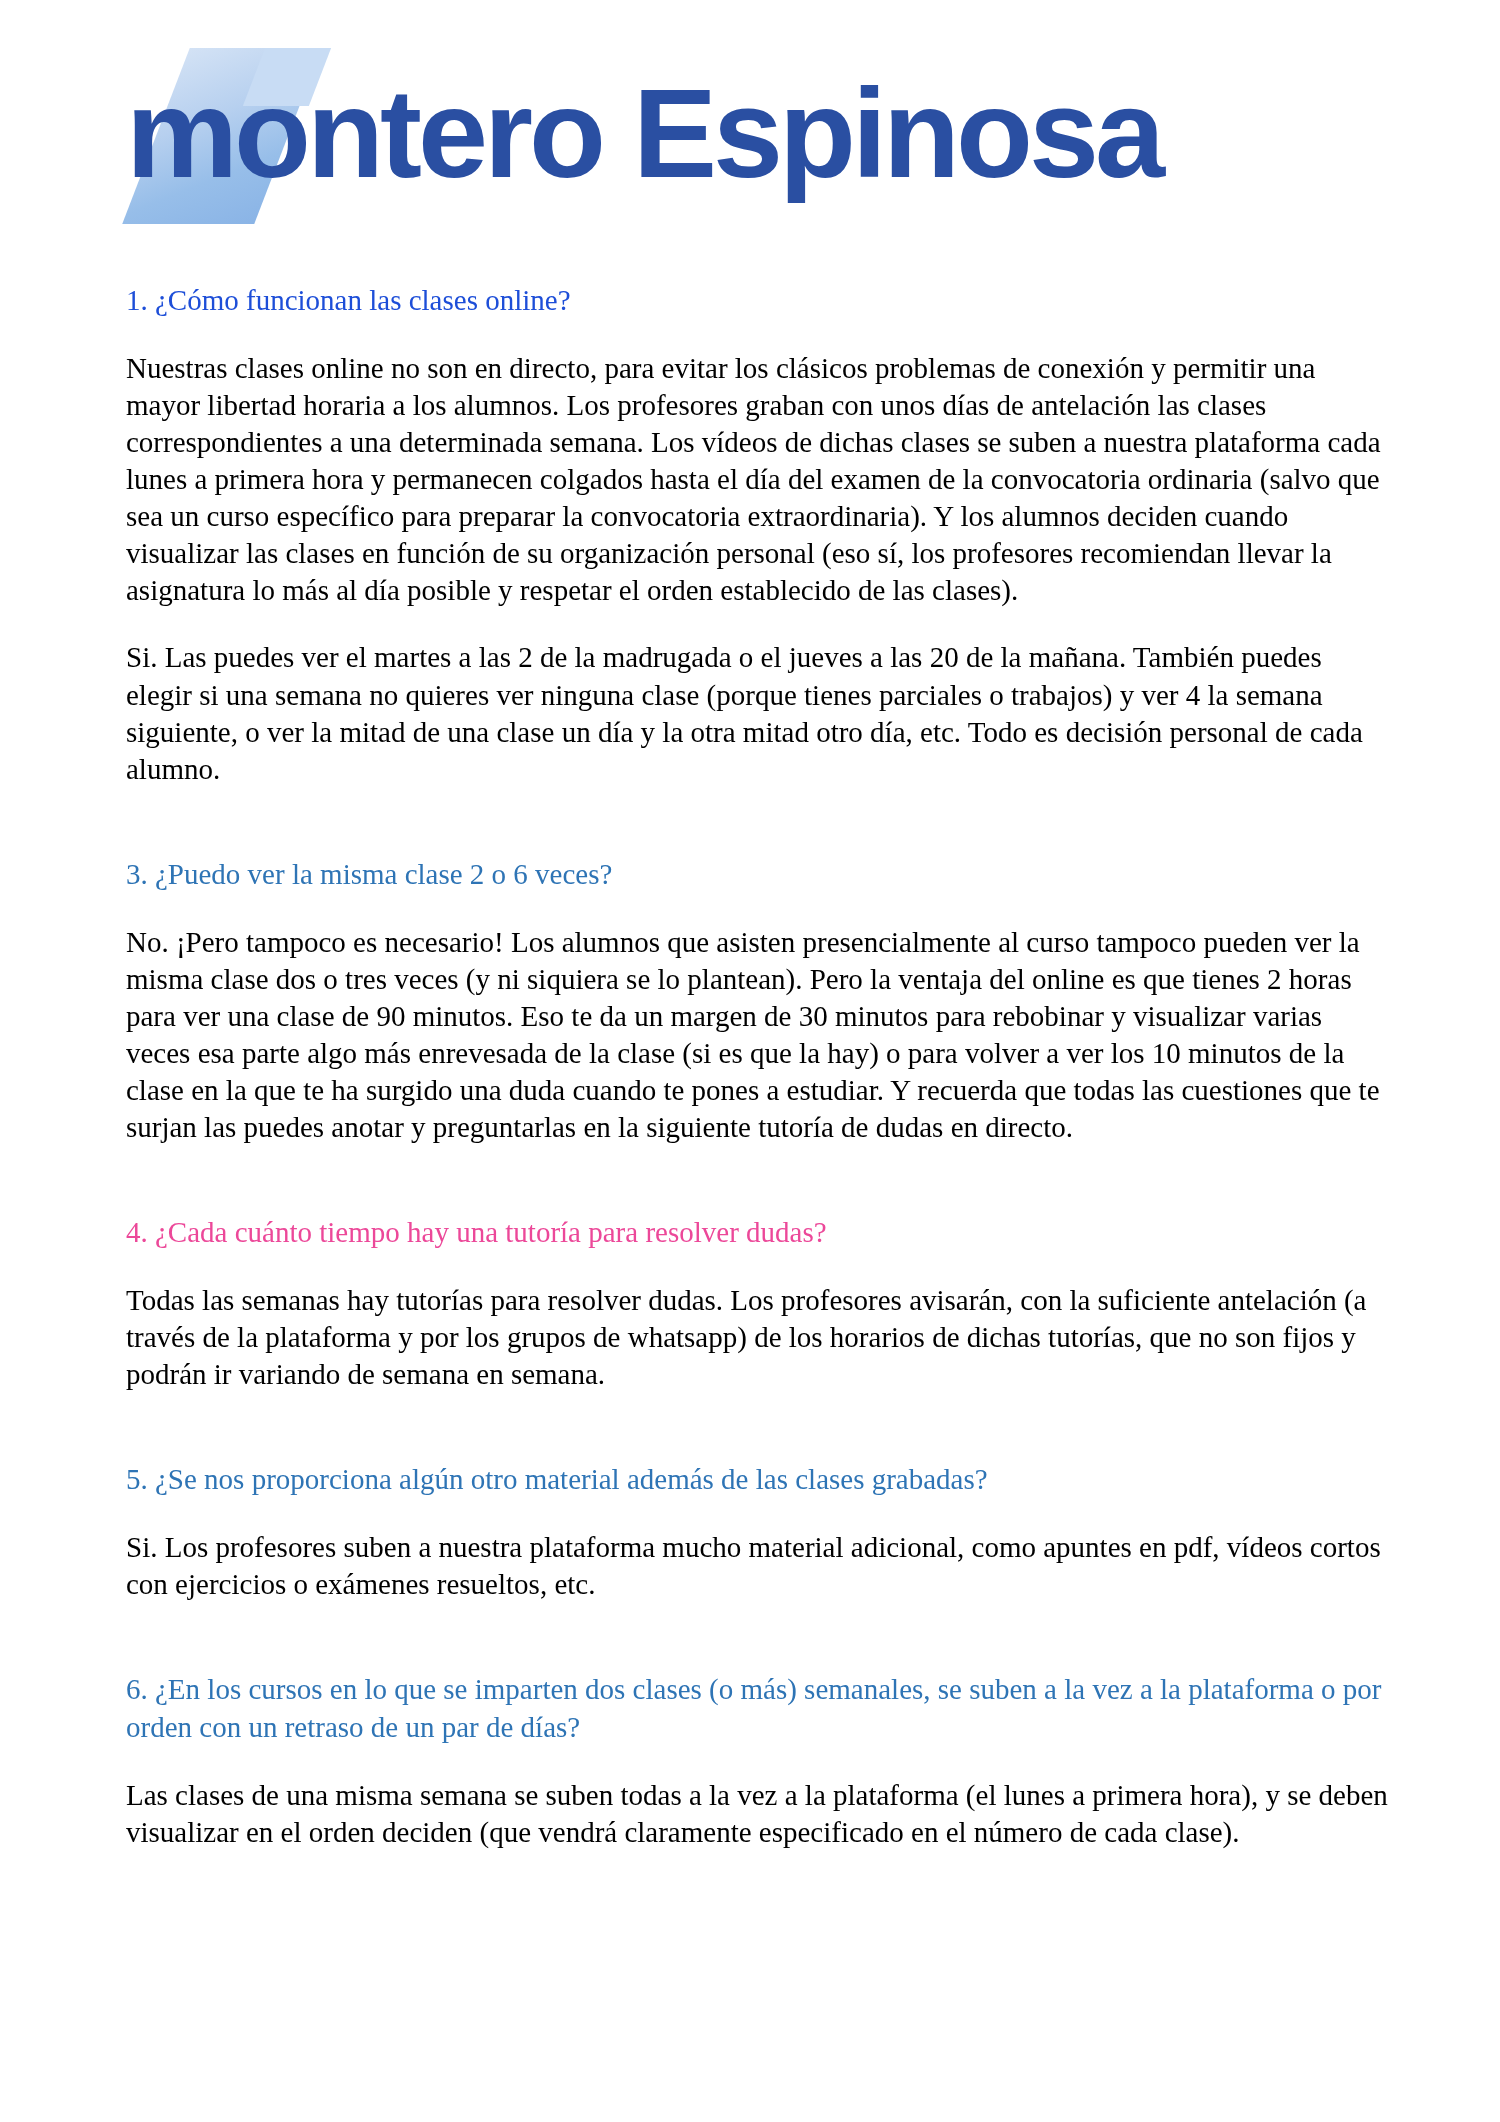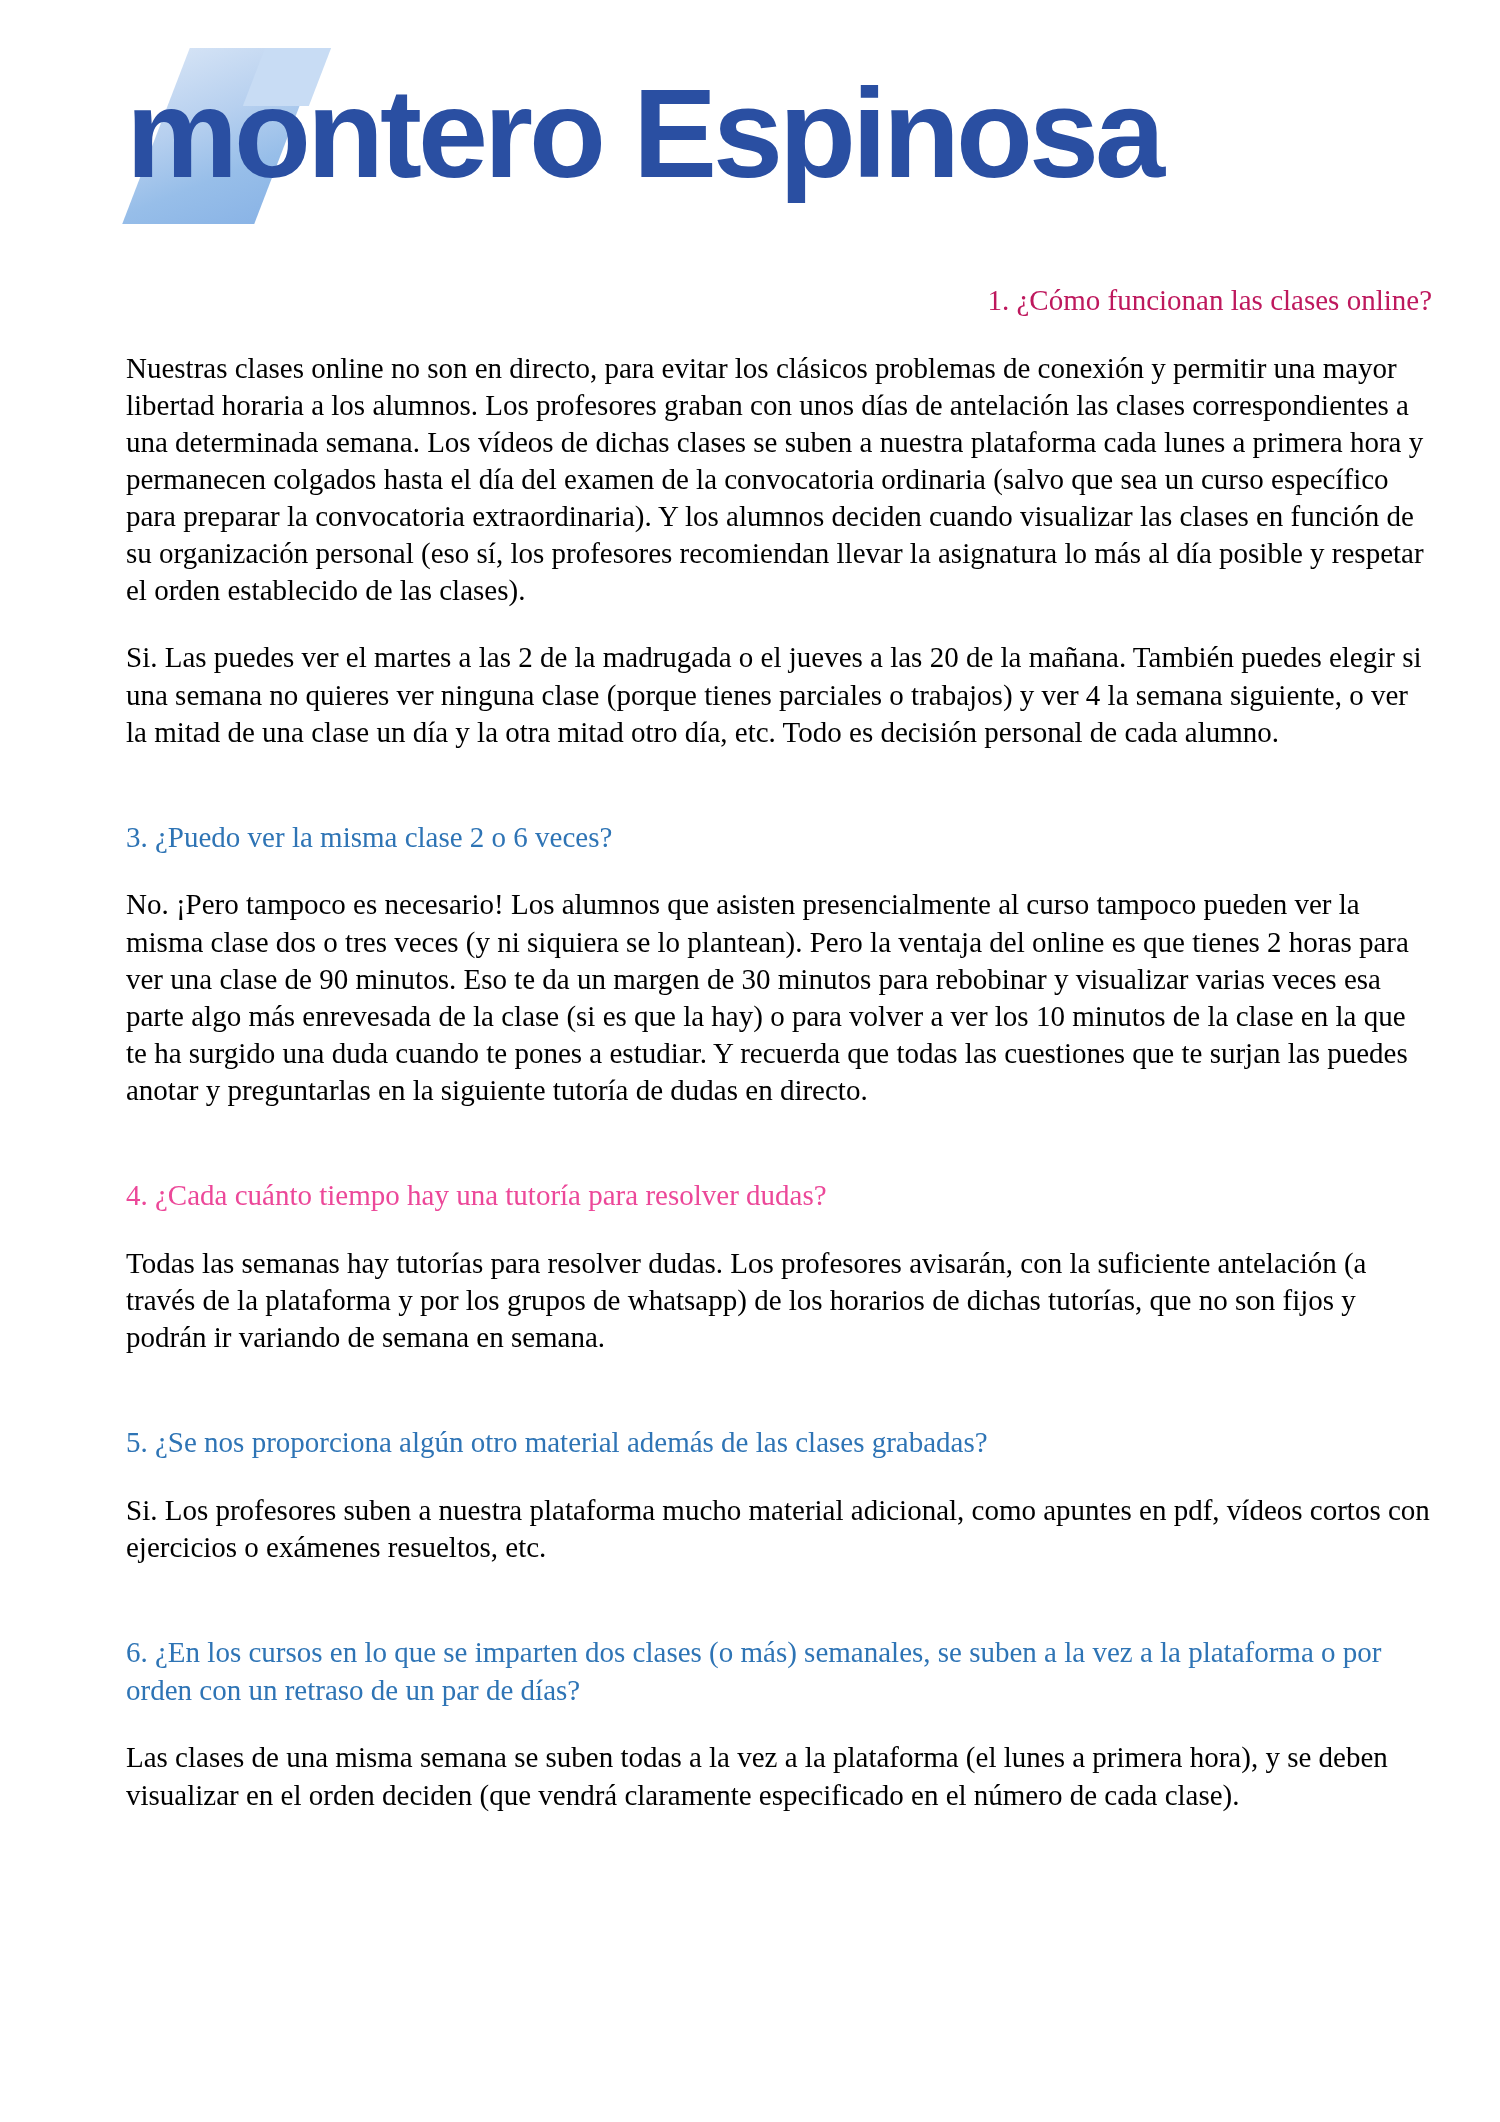--- a/index.html
+++ b/index.html
@@ -7,21 +7,21 @@
   body {
     width: 1500px;
     height: 2122px;
     overflow: hidden;
     font-family: "Liberation Serif", serif;
     color: #000000;
   }
   .page {
     width: 1500px;
     height: 1784px;
-    padding: 46px 68px 0 126px;
+    padding: 46px 112px 0 126px;
   }
   
   .logo {
     position: relative;
     height: 192px;
     margin-bottom: 36px;
   }
   .logo-shape {
     position: absolute;
     left: 30px;
@@ -71,21 +71,21 @@
 <div class="page">
 
   <header class="logo">
     <span class="logo-shape"></span>
     <span class="logo-shape-top"></span>
     <h1 class="logo-text" style="color: rgb(42, 79, 162);">montero Espinosa</h1>
   </header>
 
   <main>
       <section class="faq-section">
-        <h2 class="question" style="color: #be185d; text-align: right;">1. ¿Cómo funcionan las clases online?</h2>
+        <h2 class="question" style="color: #1d4ed8;">1. ¿Cómo funcionan las clases online?</h2>
         <p class="answer"><span>Nuestras clases online </span><b>no son en directo</b><span>, </span><b>para evitar los clásicos problemas de conexión y permitir una mayor libertad horaria a los alumnos</b><span>. Los profesores graban con unos días de antelación las clases correspondientes a una determinada semana. Los vídeos de dichas clases se suben a nuestra plataforma cada lunes a primera hora y permanecen colgados hasta el día del examen de la convocatoria ordinaria (salvo que sea un curso específico para preparar la convocatoria extraordinaria). Y los alumnos deciden cuando visualizar las clases en función de su organización personal (eso sí, los profesores recomiendan llevar la asignatura lo más al día posible y respetar el orden establecido de las clases).</span></p>
       </section>
       <section class="faq-section">
         <p class="answer"><span>Si. Las puedes ver el martes a las 2 de la madrugada o el jueves a las 20 de la mañana. También puedes elegir si una semana no quieres ver ninguna clase (porque tienes parciales o trabajos) y ver 4 la semana siguiente, o ver la mitad de una clase un día y la otra mitad otro día, etc. </span><b>Todo es decisión personal de cada alumno</b><span>.</span></p>
       </section>
       <section class="faq-section">
         <h2 class="question" style="color: rgb(46, 116, 181);">3. ¿Puedo ver la misma clase 2 o 6 veces?</h2>
         <p class="answer"><span>No. ¡Pero tampoco es necesario! Los alumnos que asisten presencialmente al curso tampoco pueden ver la misma clase dos o tres veces (y ni siquiera se lo plantean). Pero la ventaja del online es que tienes 2 horas para ver una clase de 90 minutos. Eso te da un margen de 30 minutos para rebobinar y visualizar varias veces esa parte algo más enrevesada de la clase (si es que la hay) o para volver a ver los 10 minutos de la clase en la que te ha surgido una duda cuando te pones a estudiar. Y recuerda que todas las cuestiones que te surjan las puedes anotar y preguntarlas en la siguiente tutoría de dudas en directo.</span></p>
       </section>
       <section class="faq-section">

